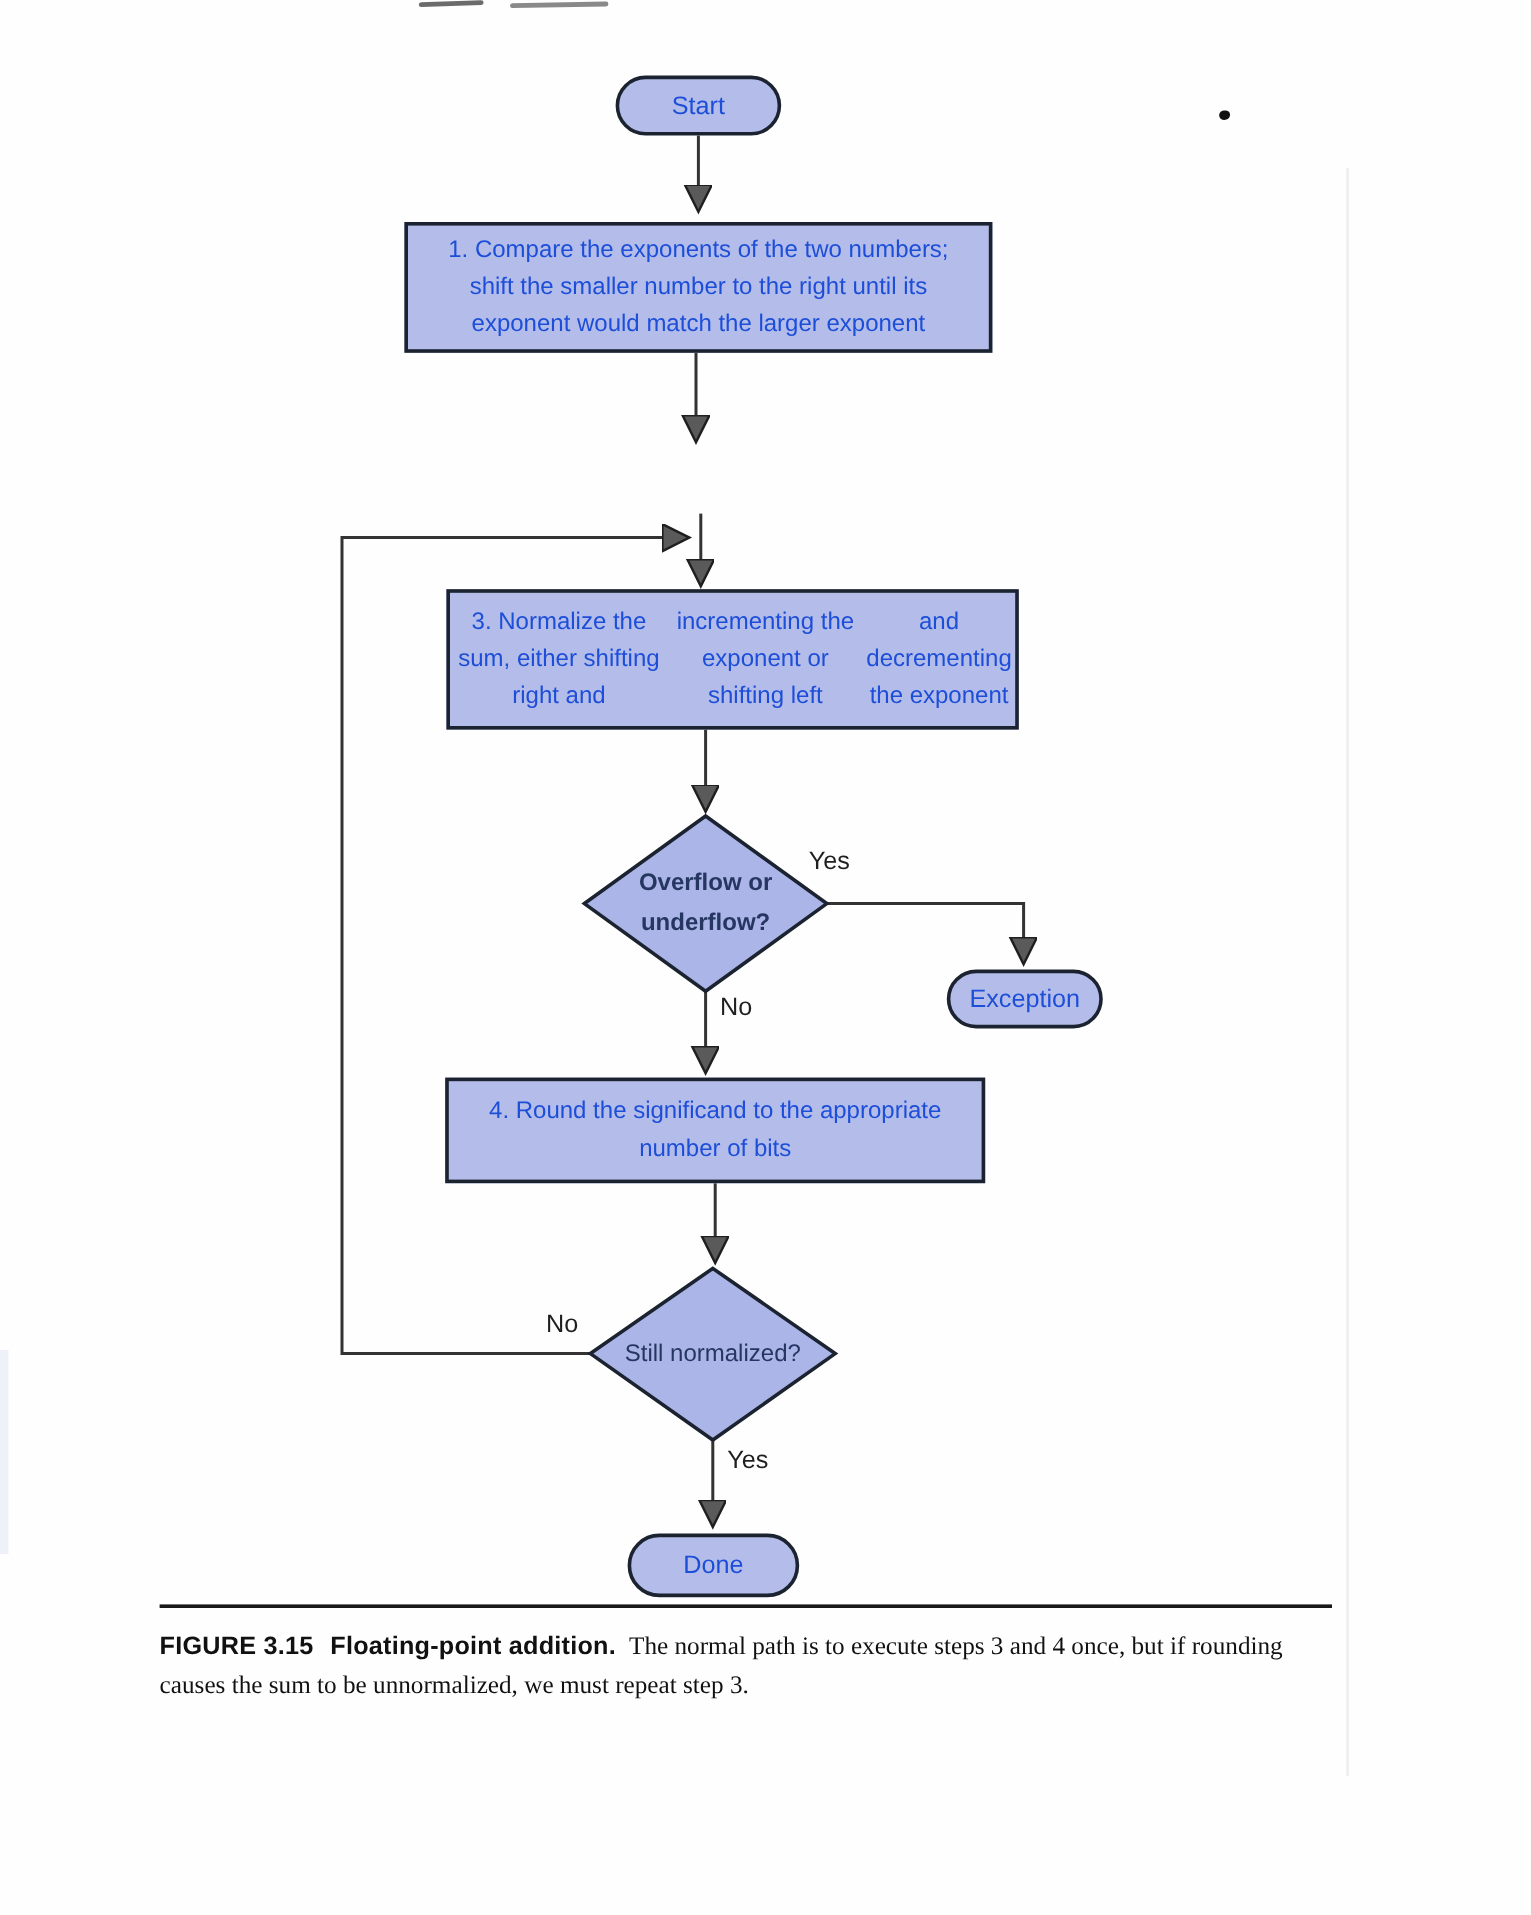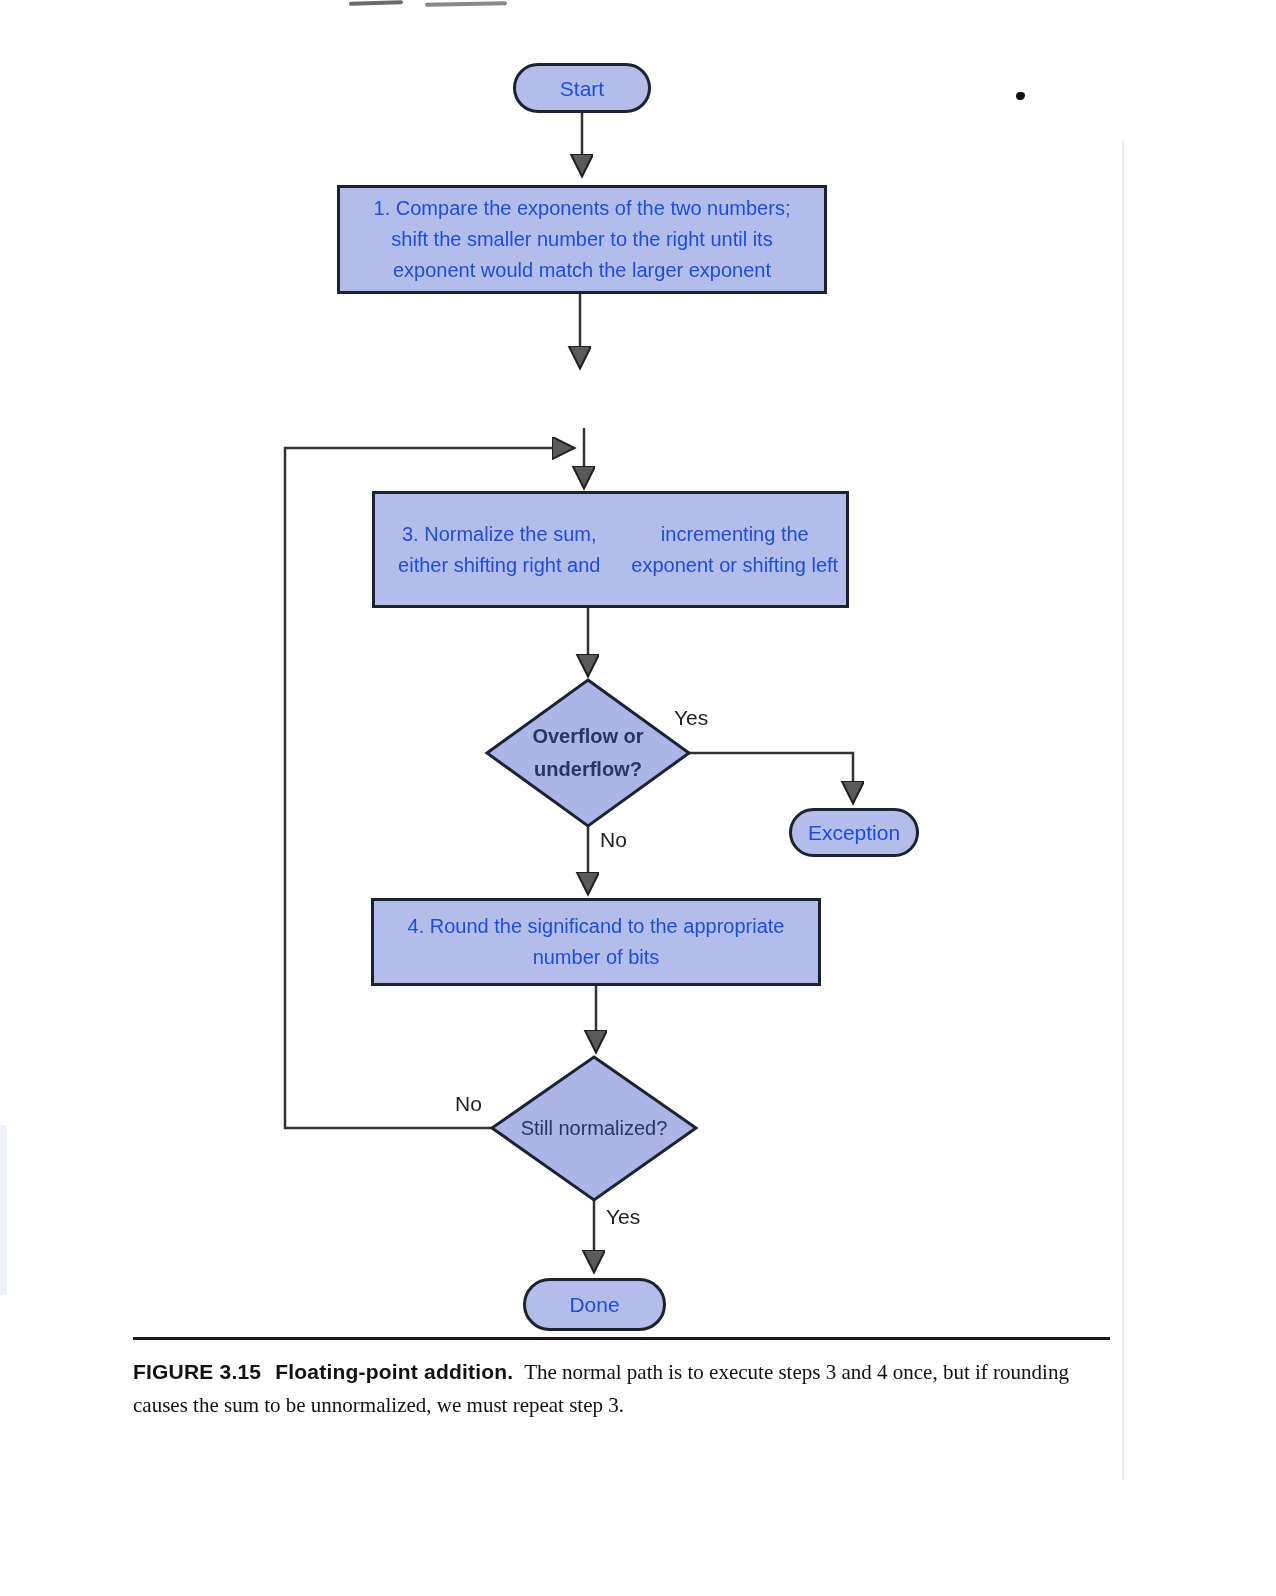--- a/index.html
+++ b/index.html
@@ -86,20 +86,21 @@
   <div class="node" style="left:337px;top:185px;width:490px;height:109px;flex-direction:column;">
     <span>1. Compare the exponents of the two numbers;</span>
     <span>shift the smaller number to the right until its</span>
     <span>exponent would match the larger exponent</span>
   </div>
 
 
   <div class="node" style="left:352px;top:491px;width:477px;height:117px;margin-left:20px;">
     <span>3. Normalize the sum, either shifting right and</span>
     <span>incrementing the exponent or shifting left</span>
+    <span>and decrementing the exponent</span>
   </div>
 
   <div class="diamond-label" style="left:478px;top:719px;width:220px;height:68px;font-weight:bold;">
     <span>Overflow or</span>
     <span>underflow?</span>
   </div>
 
   <div class="node oval" style="left:789px;top:808px;width:130px;height:49px;">
     <span>Exception</span>
   </div>

